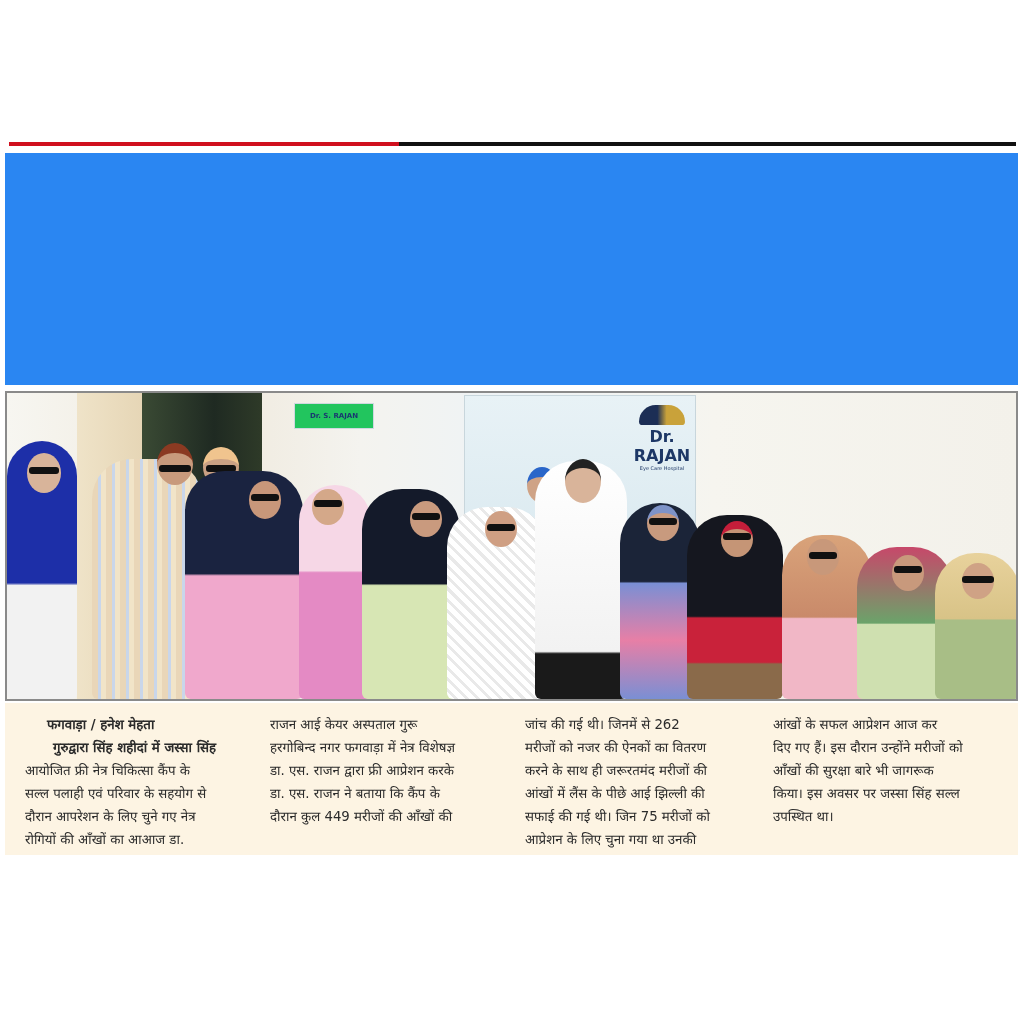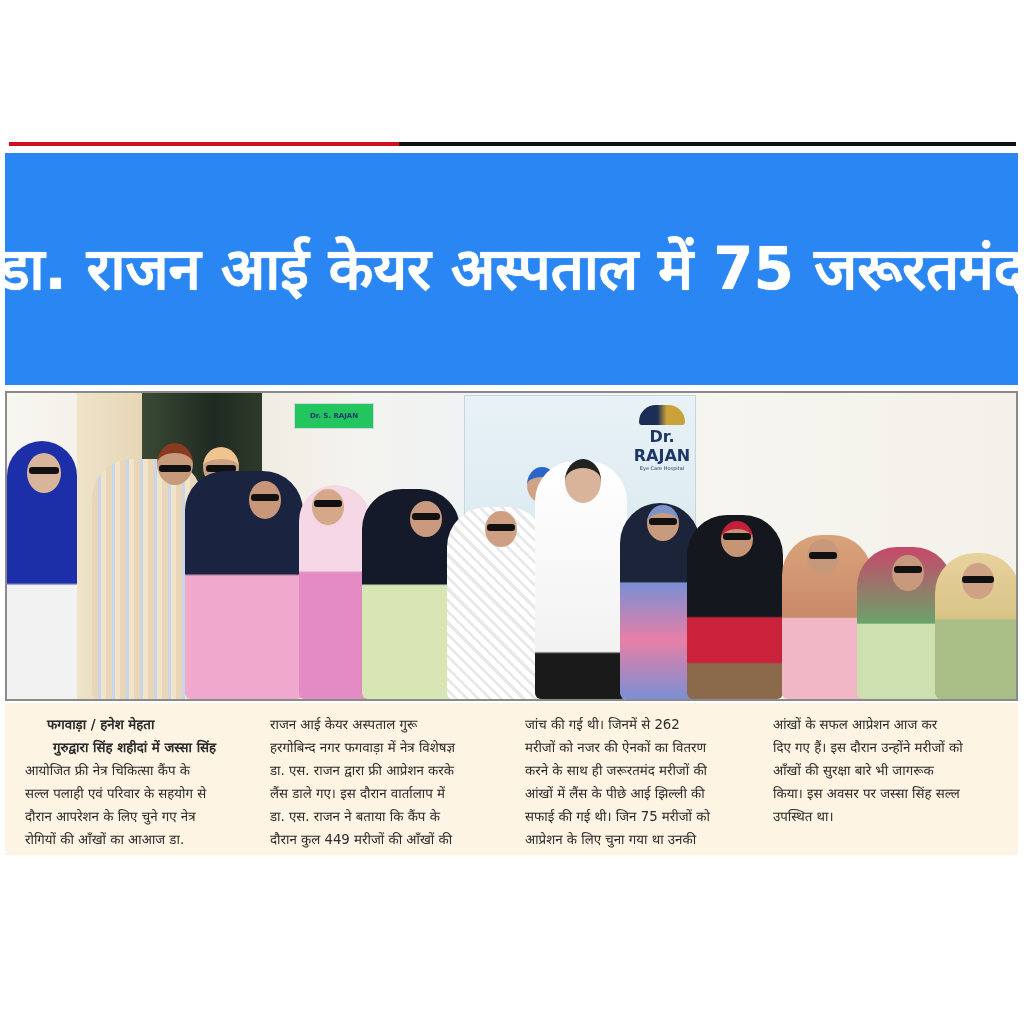--- a/index.html
+++ b/index.html
@@ -54,21 +54,20 @@
   .lead { font-weight: bold; }
   .indent { padding-left: 28px; }
 </style>
 </head>
 <body>
 
 <div class="rule rule-red"></div>
 <div class="rule rule-black"></div>
 
 <div class="headline">
-  <div class="line">डा. राजन आई केयर अस्पताल में 75 जरूरतमंद</div>
 </div>
 
 <div class="photo">
   <div class="wall"></div>
   <div class="pillar" style="left:70px;width:65px;background:linear-gradient(90deg,#efe3c8,#e6d6b6);"></div>
   <div class="door"></div>
   <div class="sign1">Dr. S. RAJAN</div>
   <div class="panel"></div>
   <div class="logo">
     <div class="mark"></div>
@@ -133,21 +132,20 @@
     <p class="indent lead">गुरुद्वारा सिंह शहीदां में जस्सा सिंह</p>
     <p>आयोजित फ्री नेत्र चिकित्सा कैंप के</p>
     <p>सल्ल पलाही एवं परिवार के सहयोग से</p>
     <p>दौरान आपरेशन के लिए चुने गए नेत्र</p>
     <p>रोगियों की आँखों का आआज डा.</p>
   </div>
   <div class="col col2">
     <p>राजन आई केयर अस्पताल गुरू</p>
     <p>हरगोबिन्द नगर फगवाड़ा में नेत्र विशेषज्ञ</p>
     <p>डा. एस. राजन द्वारा फ्री आप्रेशन करके</p>
-    <p>लैंस डाले गए। इस दौरान वार्तालाप में</p>
     <p>डा. एस. राजन ने बताया कि कैंप के</p>
     <p>दौरान कुल 449 मरीजों की आँखों की</p>
   </div>
   <div class="col col3">
     <p>जांच की गई थी। जिनमें से 262</p>
     <p>मरीजों को नजर की ऐनकों का वितरण</p>
     <p>करने के साथ ही जरूरतमंद मरीजों की</p>
     <p>आंखों में लैंस के पीछे आई झिल्ली की</p>
     <p>सफाई की गई थी। जिन 75 मरीजों को</p>
     <p>आप्रेशन के लिए चुना गया था उनकी</p>

